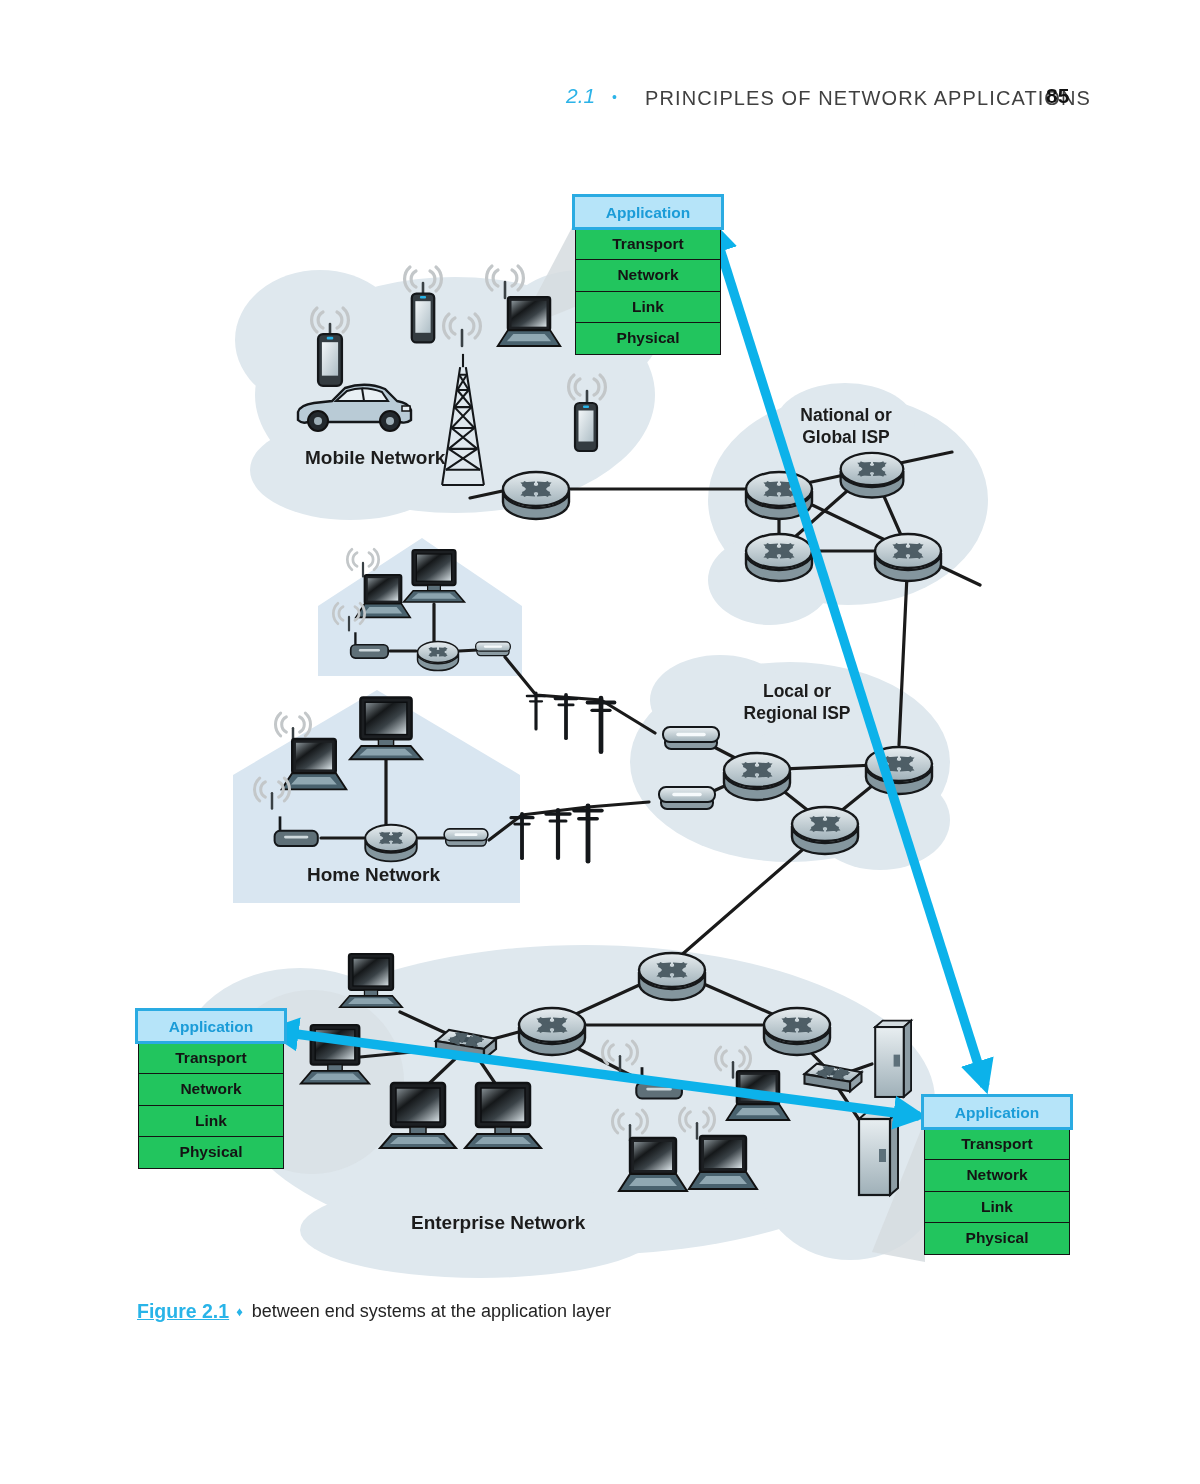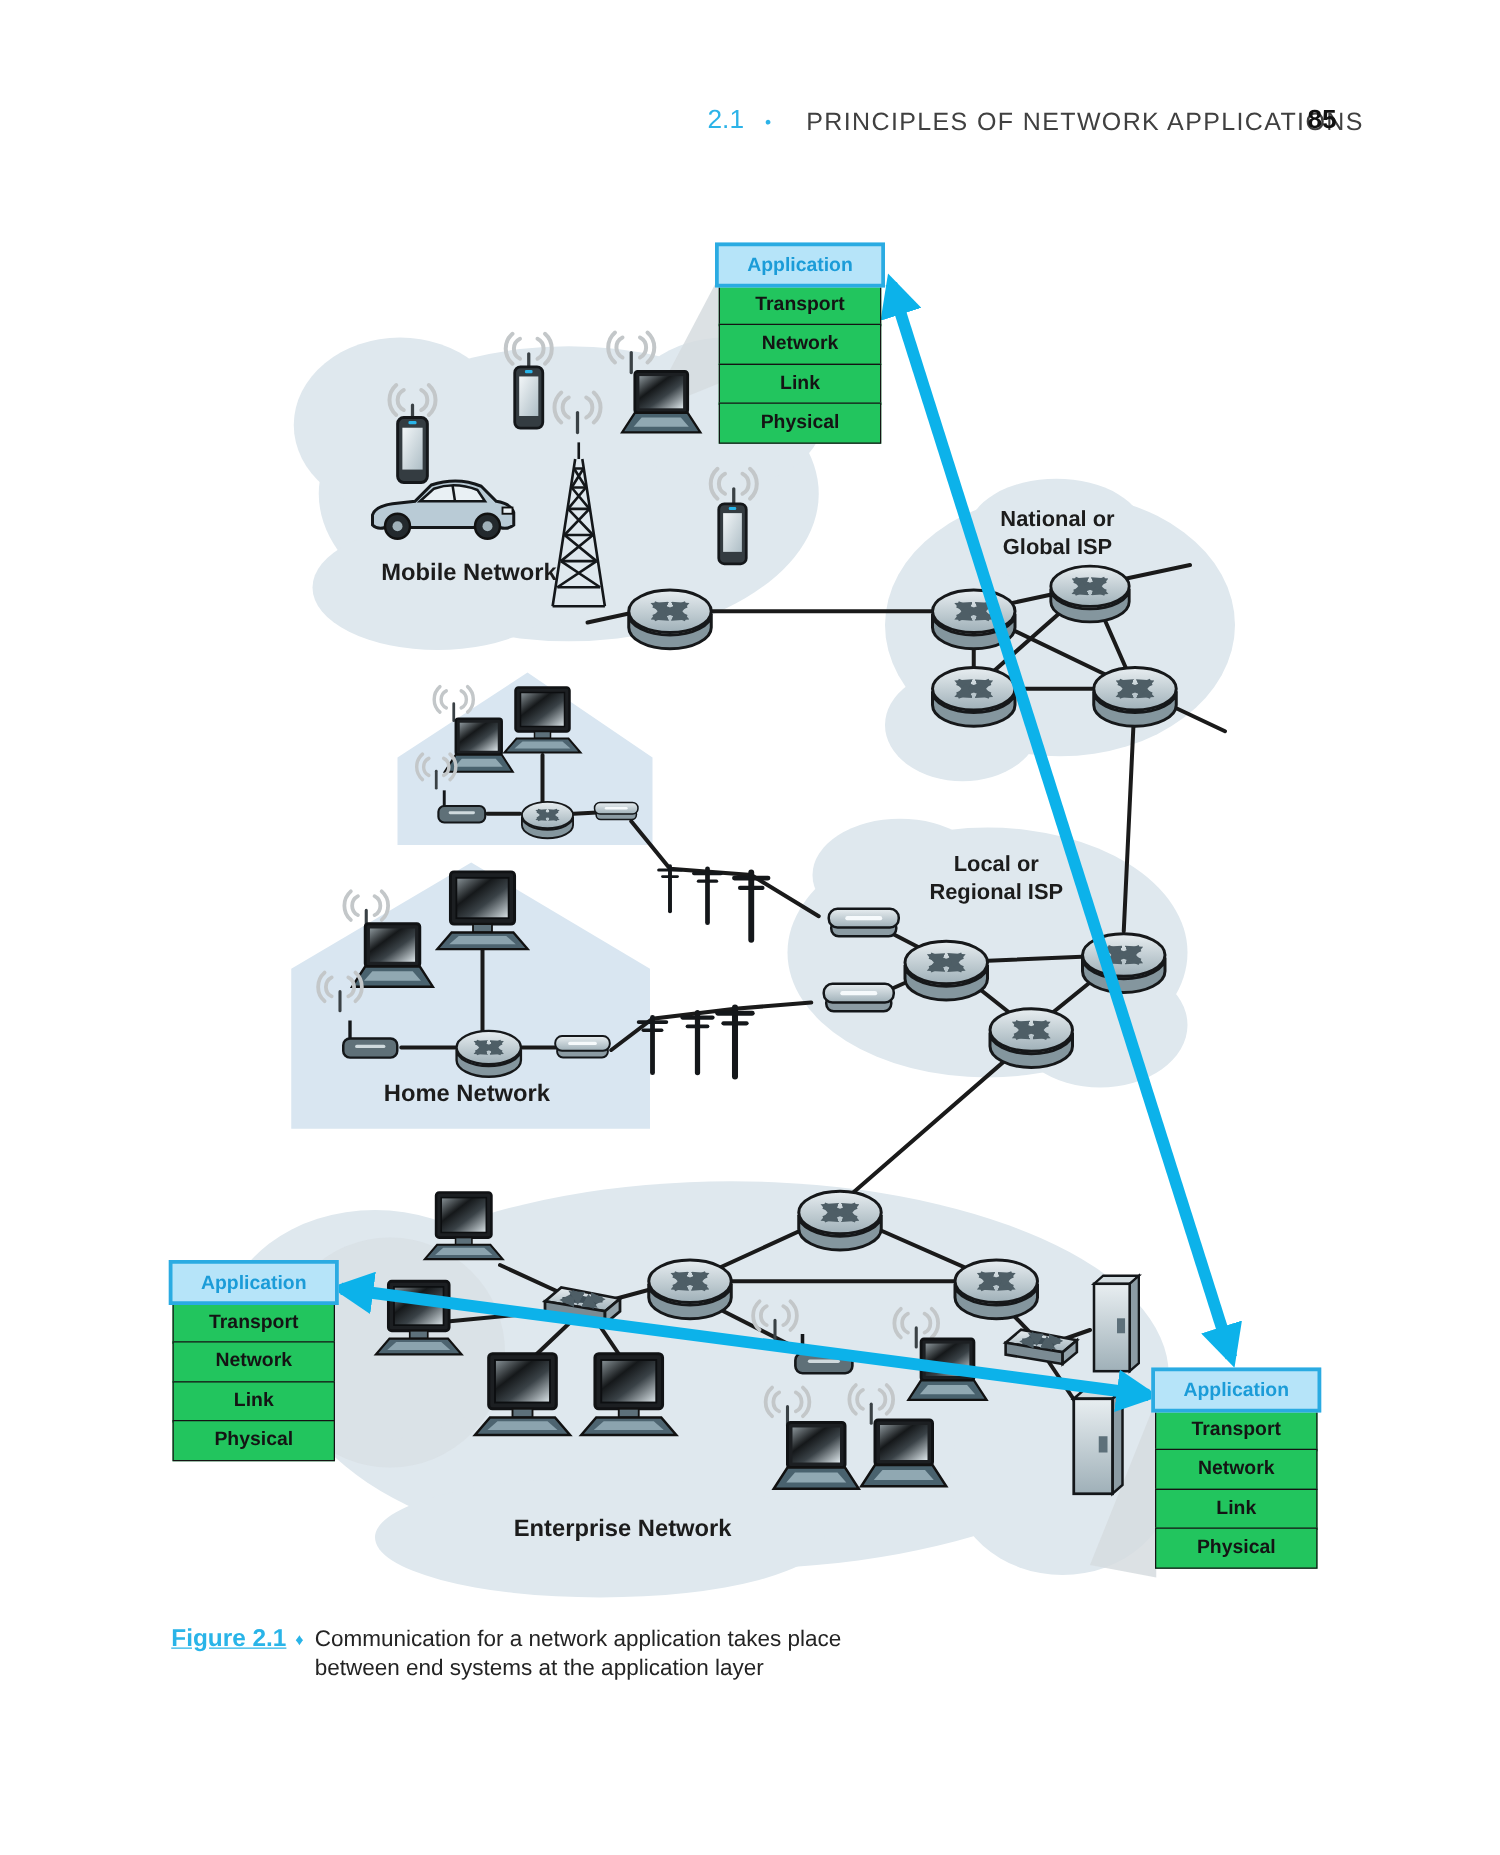--- a/index.html
+++ b/index.html
@@ -5,27 +5,27 @@
   html,body{margin:0;padding:0;background:#fff;}
   .page{position:relative;width:1200px;height:1484px;background:#ffffff;overflow:hidden;
         font-family:"Liberation Sans",sans-serif;}
   svg.diagram{position:absolute;left:0;top:0;z-index:1;}
   svg text{font-family:"Liberation Sans",sans-serif;font-weight:bold;fill:#1c1c1c;}
   svg text.netlabel{font-size:19px;}
   svg text.netlabel-sm{font-size:17.5px;}
 
   
   .header{position:absolute;top:0;left:0;width:1200px;height:120px;z-index:5;}
-  .header .sec{position:absolute;left:566px;top:84px;font-size:21px;color:#2cb3e8;}
+  .header .sec{position:absolute;left:566px;top:84px;font-size:21px;color:#2cb3e8;font-style:italic;}
   .header .dot{position:absolute;left:612px;top:89px;font-size:14px;color:#2cb3e8;}
   .header .htitle{position:absolute;left:645px;top:87px;font-size:20px;letter-spacing:1.1px;color:#404040;}
   .header .pnum{position:absolute;left:1022px;top:84px;font-size:21px;font-weight:bold;color:#111;padding-left:24px;}
 
   
-  .stack{position:absolute;z-index:6;width:130px;text-align:center;
+  .stack{position:absolute;z-index:6;width:146px;text-align:center;
          font-size:15.5px;font-weight:600;color:#141414;}
   .stack .layer{box-sizing:border-box;height:33px;line-height:30px;border:1.8px solid #141414;
                 background:#22c55e;margin-top:-1.8px;}
   .stack .layer.app{height:36px;line-height:31px;border:3.2px solid #2aabe2;background:#b6e4f9;
                     color:#1b9cd8;margin:0 -3px 0 -3px;position:relative;z-index:2;}
   .stack-top{left:575px;top:194px;}
   .stack-left{left:138px;top:1008px;}
   .stack-right{left:924px;top:1094px;}
 
   
@@ -312,18 +312,17 @@
     <div class="layer">Transport</div>
     <div class="layer">Network</div>
     <div class="layer">Link</div>
     <div class="layer">Physical</div>
   </div>
 
   <div class="caption">
     <span class="figlabel">Figure 2.1</span>
     <span class="capdiamond">♦</span>
     <div class="captext">
-      <div>Communication for a network application takes place</div>
       <div>between end systems at the application layer</div>
     </div>
   </div>
 
 </div>
 
 </body></html>

